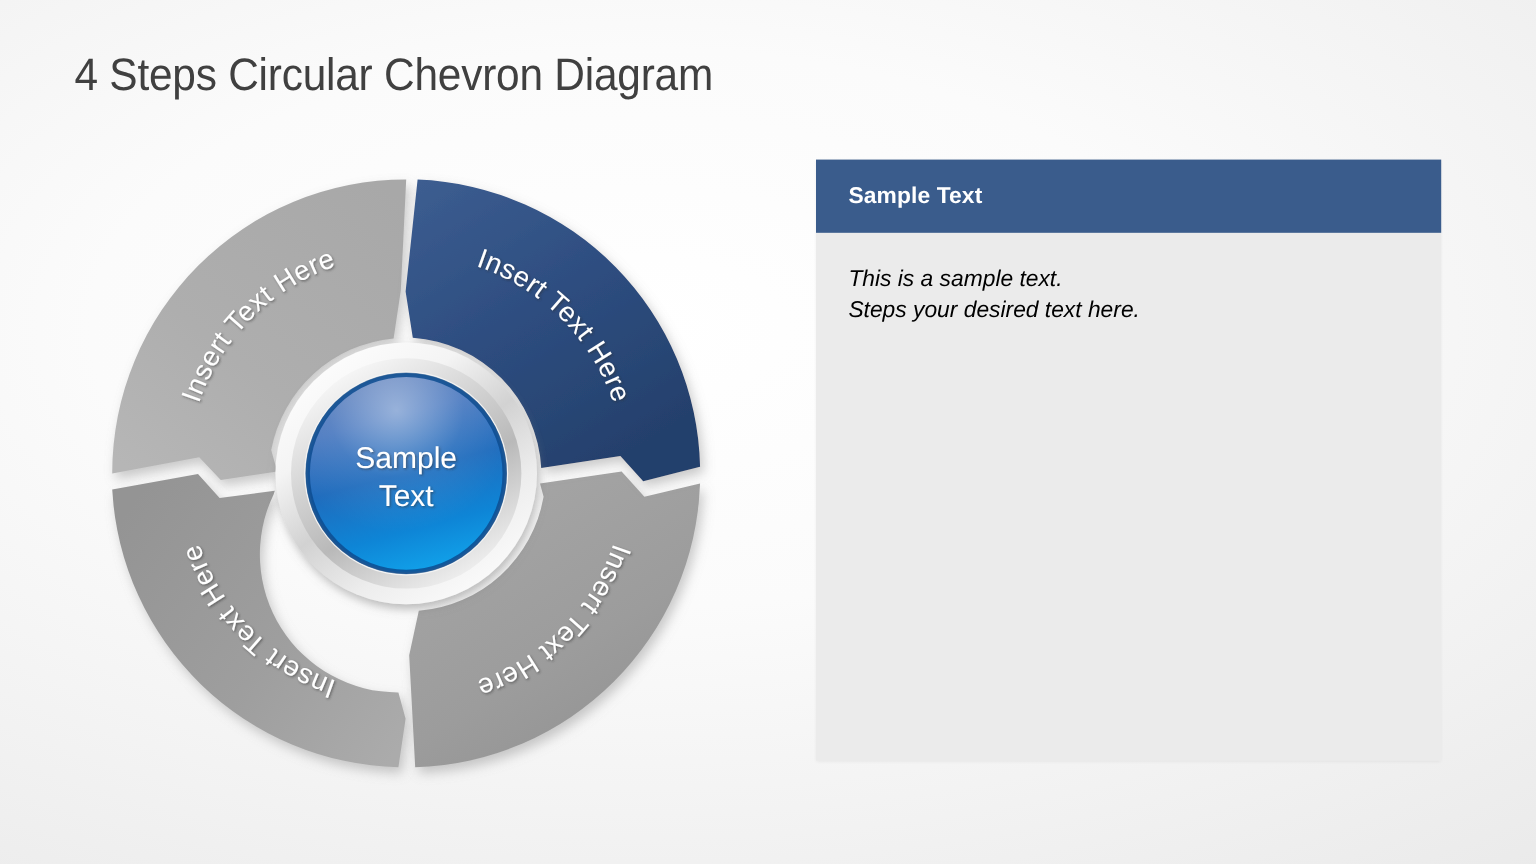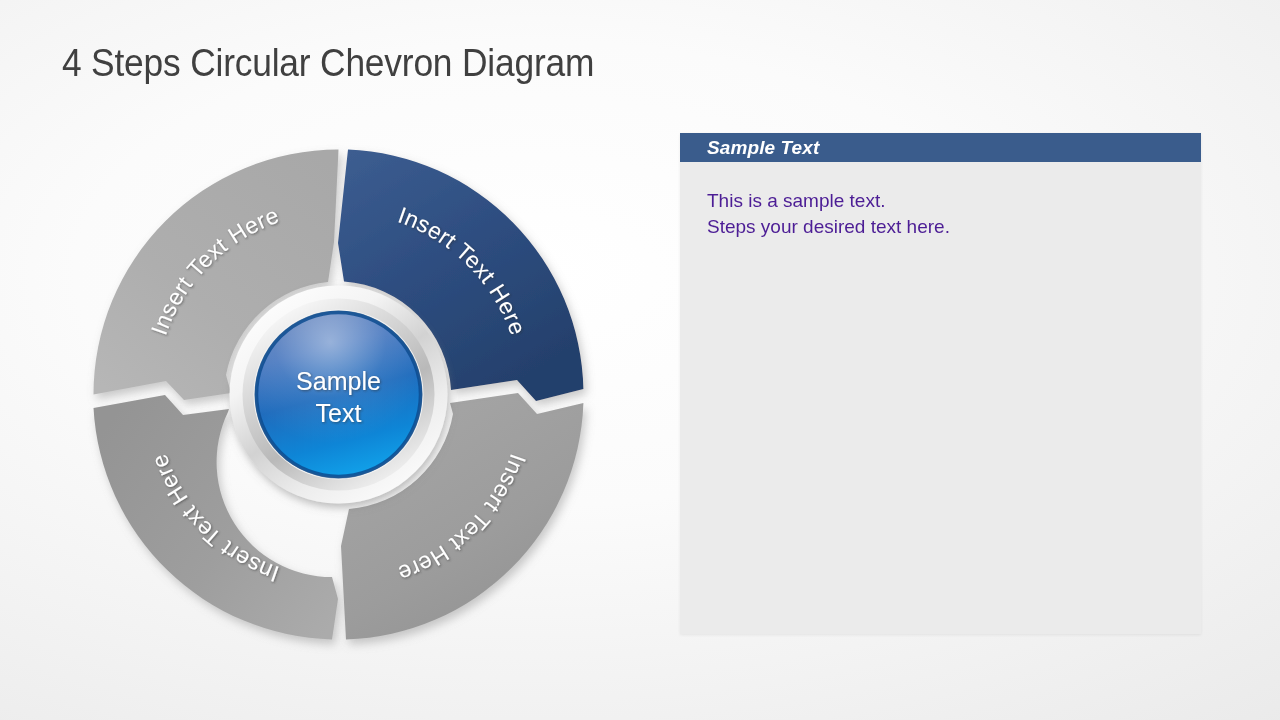--- a/index.html
+++ b/index.html
@@ -39,42 +39,42 @@
   .panel {
     position: absolute;
     left: 680px;
     top: 133px;
     width: 521px;
     height: 501px;
     background: #ebebeb;
     box-shadow: 0 1px 3px rgba(0,0,0,0.07);
   }
   .panel-header {
-    height: 29px;
+    height: 61px;
     background: #3A5C8C;
     display: flex;
     align-items: center;
     padding-left: 27px;
     box-sizing: border-box;
-    font-style: italic;
   }
   .panel-header-text {
     color: #ffffff;
     font-size: 19px;
     font-weight: bold;
     letter-spacing: 0.1px;
   }
   .panel-body {
     padding: 26px 27px 0 27px;
   }
   .panel-line {
-    color: #4c1d95;
+    color: #000000;
     font-size: 19px;
     line-height: 26px;
     white-space: nowrap;
+    font-style: italic;
   }
 
   
   .diagram {
     position: absolute;
     left: 66px;
     top: 122px;
     width: 545px;
     height: 545px;
   }

